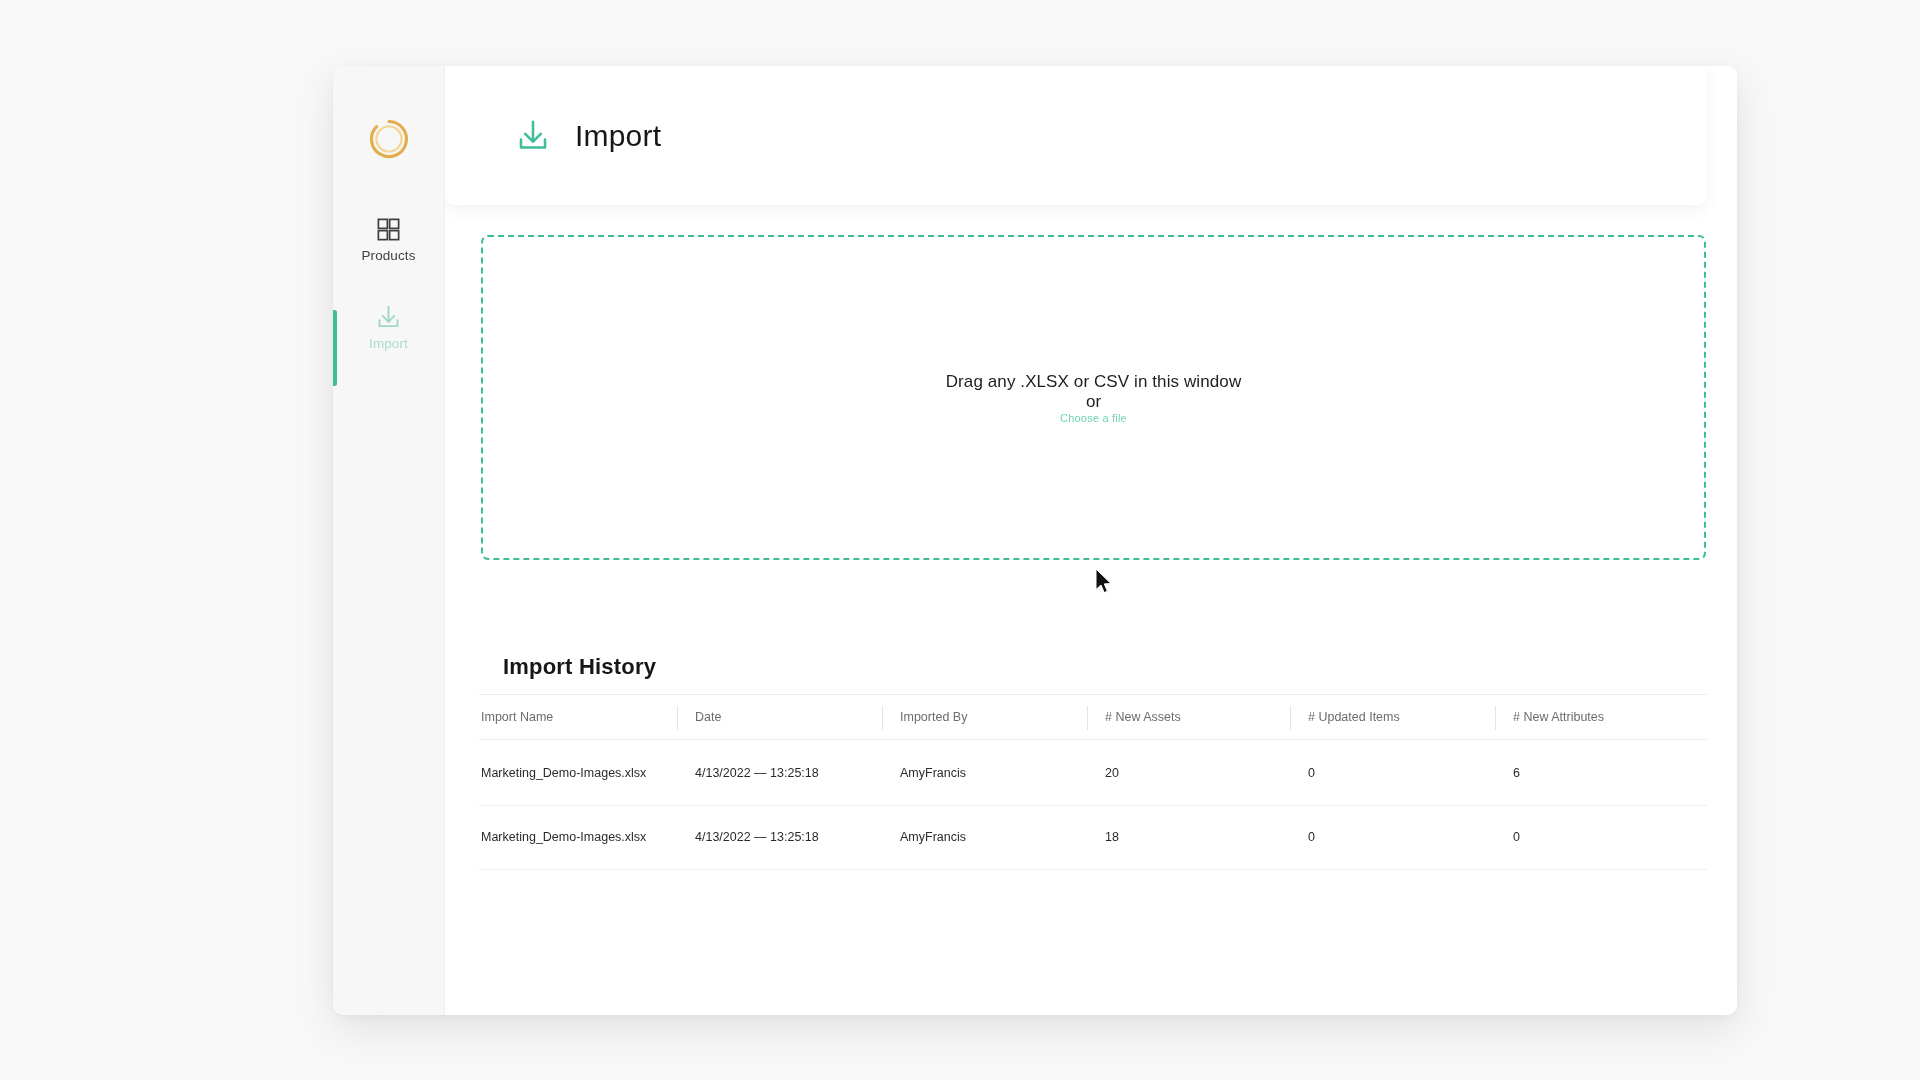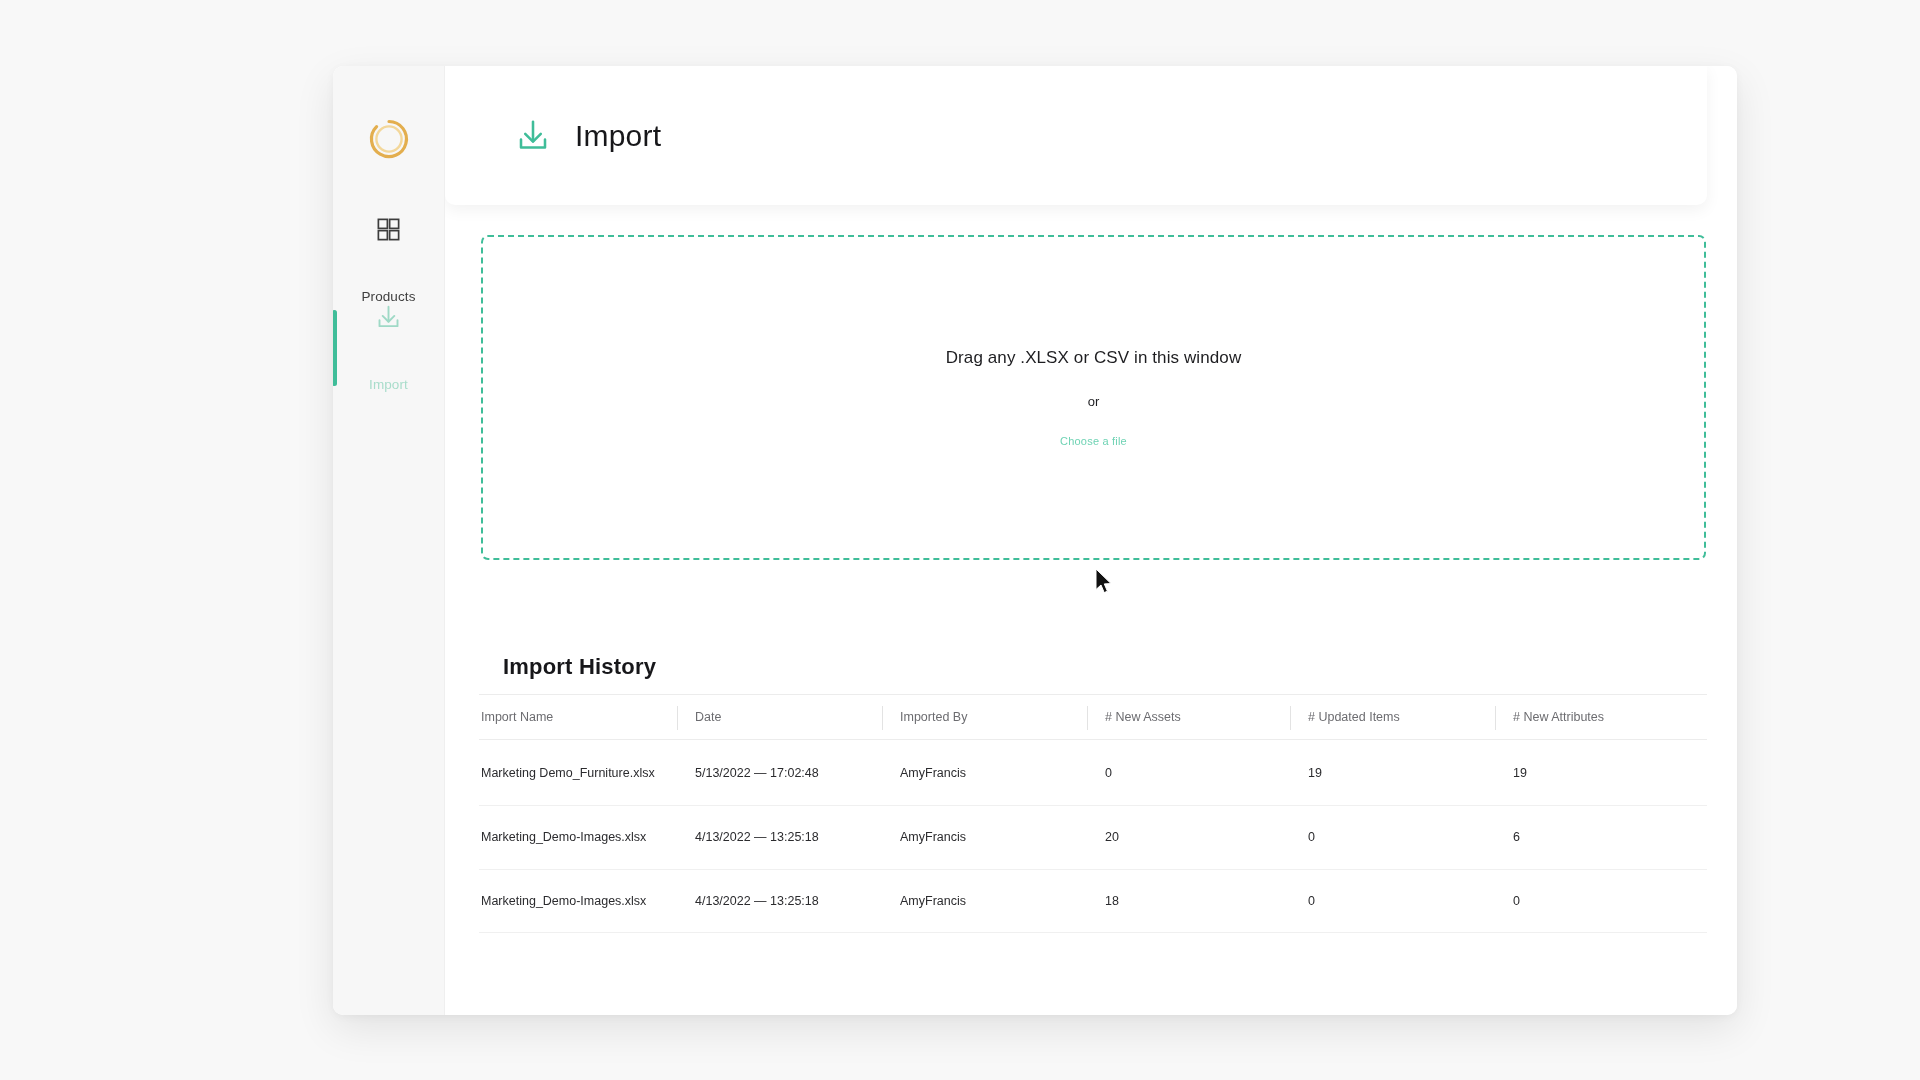--- a/index.html
+++ b/index.html
@@ -42,22 +42,22 @@
   }
   .logo-ring { width: 44px; height: 44px; display:block; }
 
   .nav { margin-top: 42px; }
   .nav-item {
     position: relative;
     height: 88px;
     display: flex;
     flex-direction: column;
     align-items: center;
-    justify-content: space-between;
-    gap: 13px;
+    justify-content: flex-start;
+    gap: 5px;
     cursor: pointer;
   }
   .nav-item .ico { width: 27px; height: 27px; display:block; color:#3d3d3d; }
   .nav-item .lbl {
     font-size: 13.5px;
     color: #3f3f3f;
     letter-spacing: .1px;
   }
   .nav-item.active .ico { color: #9fd9c6; }
   .nav-item.active .lbl { color: #a9ddcb; }
@@ -104,31 +104,30 @@
   .dropzone {
     position: absolute;
     left: 36px; top: 169px;
     width: 1225px; height: 325px;
     border: 2.5px dashed #3fbd99;
     border-radius: 7px;
     display: flex;
     flex-direction: column;
     align-items: center;
     justify-content: center;
-    gap: 26px;
     background: #fff;
     text-align: right;
   }
   .dz-main {
     font-size: 17px;
     color: #1e1e21;
     letter-spacing: .1px;
   }
   .dz-or {
-    font-size: 13px;
+    font-size: 17px;
     color: #1e1e21;
   }
   .dz-link {
     font-size: 11px;
     color: #6fd3b4;
     cursor: pointer;
     letter-spacing: .2px;
   }
 
   
@@ -273,28 +272,20 @@
               <th>Import Name</th>
               <th>Date</th>
               <th>Imported By</th>
               <th># New Assets</th>
               <th># Updated Items</th>
               <th># New Attributes</th>
             </tr>
           </thead>
           <tbody>
             <tr>
-              <td>Marketing Demo_Furniture.xlsx</td>
-              <td>5/13/2022 — 17:02:48</td>
-              <td>AmyFrancis</td>
-              <td>0</td>
-              <td>19</td>
-              <td>19</td>
-            </tr>
-            <tr>
               <td>Marketing_Demo-Images.xlsx</td>
               <td>4/13/2022 — 13:25:18</td>
               <td>AmyFrancis</td>
               <td>20</td>
               <td>0</td>
               <td>6</td>
             </tr>
             <tr>
               <td>Marketing_Demo-Images.xlsx</td>
               <td>4/13/2022 — 13:25:18</td>

